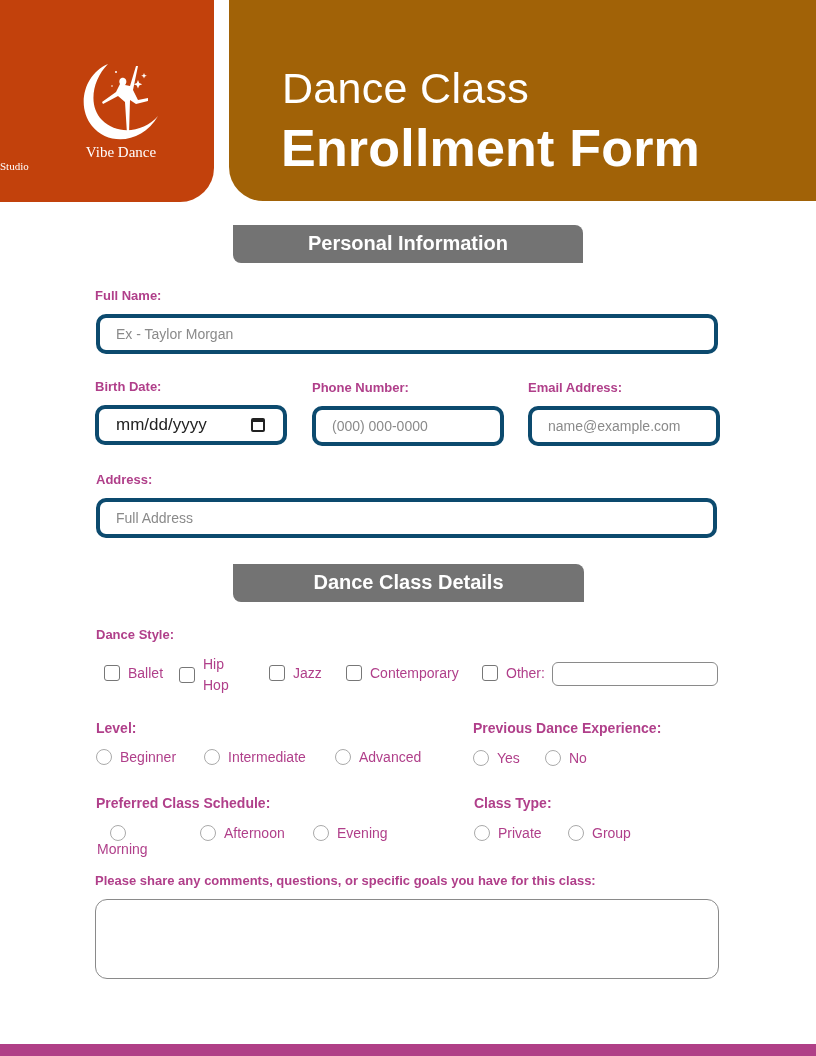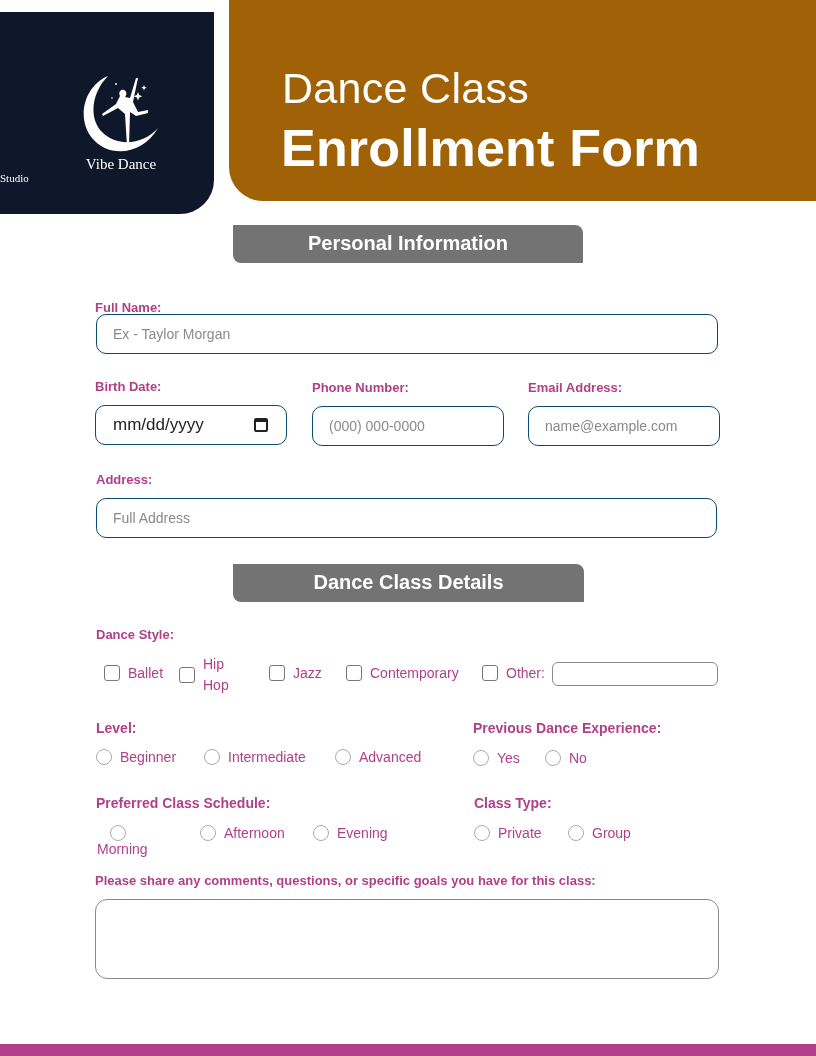--- a/index.html
+++ b/index.html
@@ -1,21 +1,21 @@
 <!DOCTYPE html>
 <html><head>
 <meta charset="utf-8">
 <style>
   * { box-sizing: border-box; margin: 0; padding: 0; }
   html, body { width: 816px; height: 1056px; background: #ffffff; overflow: hidden; }
   body { position: relative; font-family: "Liberation Sans", sans-serif; color: #b03f8a; }
 
   .logo-panel {
-    position: absolute; left: 0; top: 12px; width: 214px; height: 202px;
-    background: #0f172a; border-bottom-right-radius: 34px;
+    position: absolute; left: 0; top: 0; width: 214px; height: 202px;
+    background: #c2410c; border-bottom-right-radius: 34px;
   }
   .logo-mark { position: absolute; left: 78px; top: 56px; width: 86px; height: 90px; }
   .logo-name {
     position: absolute; left: 0; top: 144px; width: 242px; text-align: center;
     font-family: "Liberation Serif", serif; color: #fff; font-size: 15px; line-height: 16px;
   }
   .logo-sub {
     position: absolute; left: 0; top: 160px; width: 242px; text-align: left;
     font-family: "Liberation Serif", serif; color: #fff; font-size: 11px;
   }
@@ -37,21 +37,21 @@
     position: absolute; height: 38px; background: #737373; color: #fff;
     font-weight: bold; font-size: 20px; text-align: center; line-height: 37px;
     border-top-right-radius: 8px; border-bottom-left-radius: 8px;
   }
 
   .label {
     position: absolute; font-size: 13px; font-weight: bold; color: #b03f8a;
     white-space: nowrap;
   }
   .field {
-    position: absolute; height: 40px; border: 1px solid #0c4a6e; border-radius: 10px;
+    position: absolute; height: 40px; border: 4px solid #0c4a6e; border-radius: 10px;
     background: #fff; font-size: 14px; color: #8a8a8a; padding-left: 16px;
     display: flex; align-items: center;
   }
   .field.date { color: #222; font-size: 17px; padding-left: 17px; justify-content: space-between; padding-right: 18px; }
   .cal-icon { width: 14px; height: 14px; border: 2px solid #222; border-top-width: 4px; border-radius: 2px; }
 
   .opt { position: absolute; display: flex; align-items: center; font-size: 14px; color: #b03f8a; white-space: nowrap; }
   .box { width: 16px; height: 16px; border: 1.3px solid #777; border-radius: 3px; margin-right: 8px; flex: none; }
   .radio { width: 16px; height: 16px; border: 1.3px solid #aaa; border-radius: 50%; margin-right: 8px; flex: none; }
   .opt-label.stack { line-height: 21px; }
@@ -82,21 +82,21 @@
   <div class="logo-sub">Studio</div>
 </div>
 
 <div class="title-panel">
   <div class="title-line1">Dance Class</div>
   <div class="title-line2">Enrollment Form</div>
 </div>
 
 <div class="section-bar" style="left:233px; top:225px; width:350px;">Personal Information</div>
 
-<div class="label" style="left:95px; top:300px;">Full Name:</div>
+<div class="label" style="left:95px; top:288px;">Full Name:</div>
 <div class="field" style="left:96px; top:314px; width:622px;">
   <span>Ex - Taylor Morgan</span>
 </div>
 
 <div class="label" style="left:95px; top:379px;">Birth Date:</div>
 <div class="field date" style="left:95px; top:405px; width:192px;">
   <span>mm/dd/yyyy</span>
   <span class="cal-icon"></span>
 </div>
 

